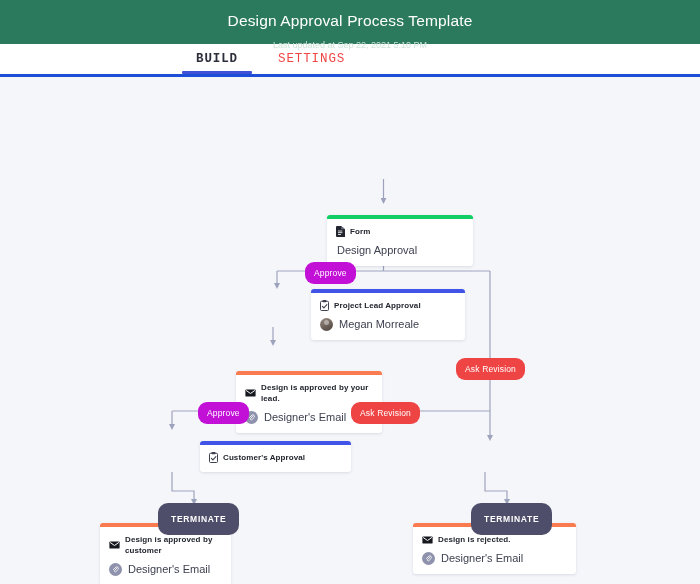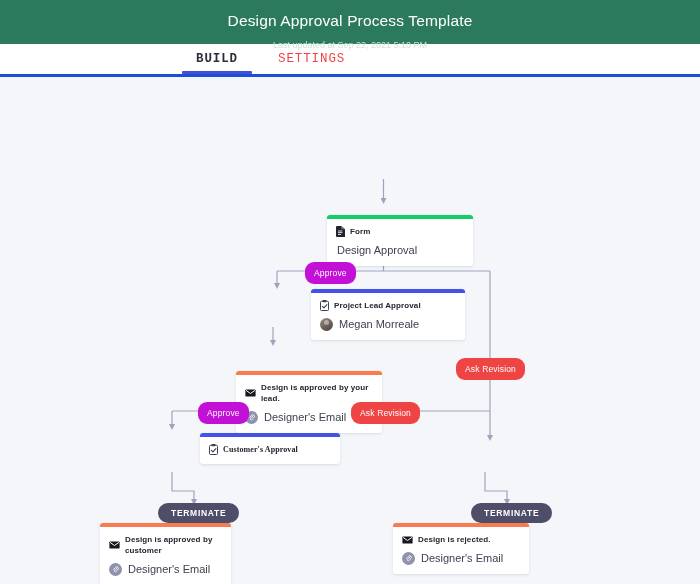--- a/index.html
+++ b/index.html
@@ -141,21 +141,21 @@
     color: #ffffff;
     white-space: nowrap;
     cursor: pointer;
   }
   .badge.approve { background: #c210d6; }
   .badge.revision { background: #ef4444; }
 
   
   .terminate {
     position: absolute;
-    height: 20px;
+    height: 32px;
     display: flex; align-items: center; justify-content: center;
     padding: 0 13px;
     border-radius: 10px;
     background: #4e4e6a;
     color: #ffffff;
     font-size: 8.5px;
     font-weight: 700;
     letter-spacing: .7px;
     cursor: pointer;
   }
@@ -264,21 +264,21 @@
         <span class="avatar clip">
           <svg width="7" height="7" viewBox="0 0 10 10">
             <path d="M7 3L3.6 6.4a1.3 1.3 0 0 0 1.8 1.8l3.4-3.4a2.3 2.3 0 0 0-3.2-3.2L2.1 5.1" fill="none" stroke="#ffffff" stroke-width="1.2" stroke-linecap="round"></path>
           </svg>
         </span>
         <span>Designer's Email</span>
       </div>
     </div>
   </div>
 
-  <div class="node" style="left:200px; top:356px; width:140px;font-family:Liberation Serif, serif;">
+  <div class="node" style="left:200px; top:364px; width:151px;">
     <div class="accent" style="background:#4254e8;"></div>
     <div class="body">
       <div class="row1">
         <span class="ic">
           <svg width="9" height="11" viewBox="0 0 9 11">
             <rect x=".5" y="1.3" width="8" height="9.2" rx="1" fill="#ffffff" stroke="#3d4150" stroke-width="1"></rect>
             <rect x="2.6" y="0" width="3.8" height="2.2" rx=".6" fill="#3d4150"></rect>
             <path d="M2.4 6.3l1.5 1.6 3-3.3" fill="none" stroke="#3d4150" stroke-width="1.1" stroke-linecap="round" stroke-linejoin="round"></path>
           </svg>
         </span>
@@ -303,21 +303,21 @@
         <span class="avatar clip">
           <svg width="7" height="7" viewBox="0 0 10 10">
             <path d="M7 3L3.6 6.4a1.3 1.3 0 0 0 1.8 1.8l3.4-3.4a2.3 2.3 0 0 0-3.2-3.2L2.1 5.1" fill="none" stroke="#ffffff" stroke-width="1.2" stroke-linecap="round"></path>
           </svg>
         </span>
         <span>Designer's Email</span>
       </div>
     </div>
   </div>
 
-  <div class="node" style="left:393px; top:446px; width:136px;">
+  <div class="node" style="left:413px; top:446px; width:163px;">
     <div class="accent" style="background:#f97b4f;"></div>
     <div class="body">
       <div class="row1">
         <span class="ic">
           <svg width="11" height="8" viewBox="0 0 11 8">
             <rect x=".4" y=".4" width="10.2" height="7.2" rx=".9" fill="#16181f"></rect>
             <path d="M1.1 1.4l4.4 3.1 4.4-3.1" fill="none" stroke="#ffffff" stroke-width="1"></path>
           </svg>
         </span>
         <span>Design is rejected.</span>

